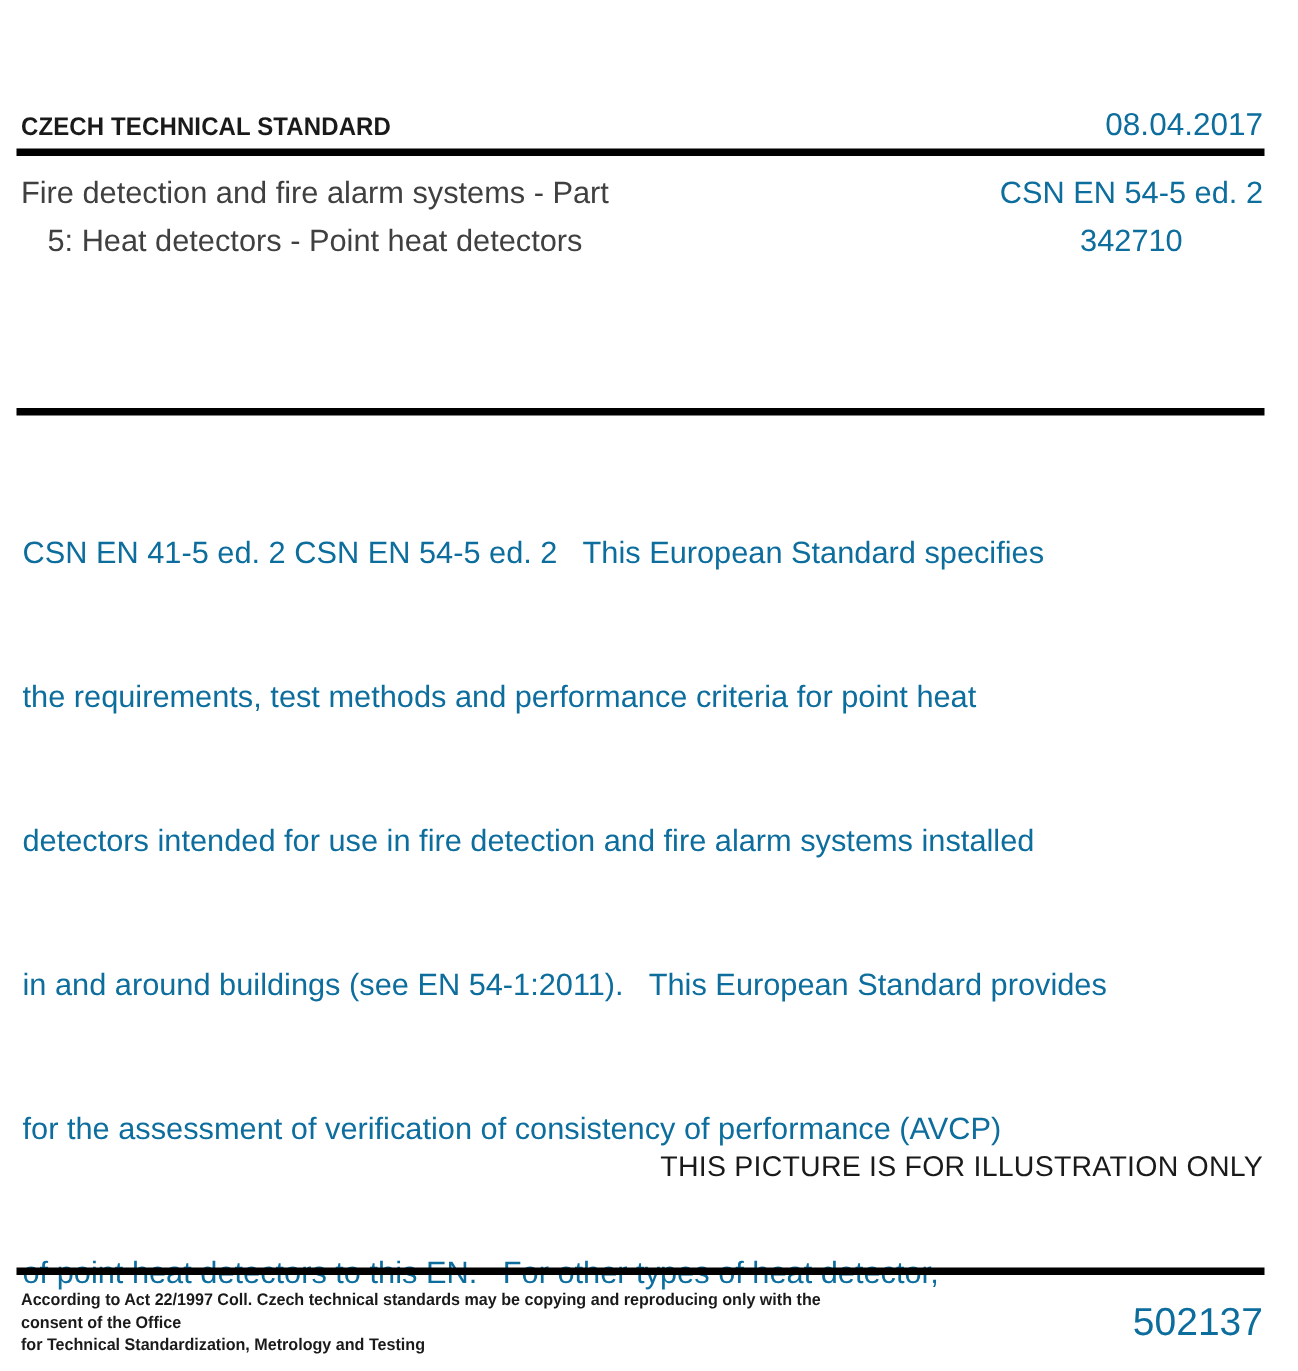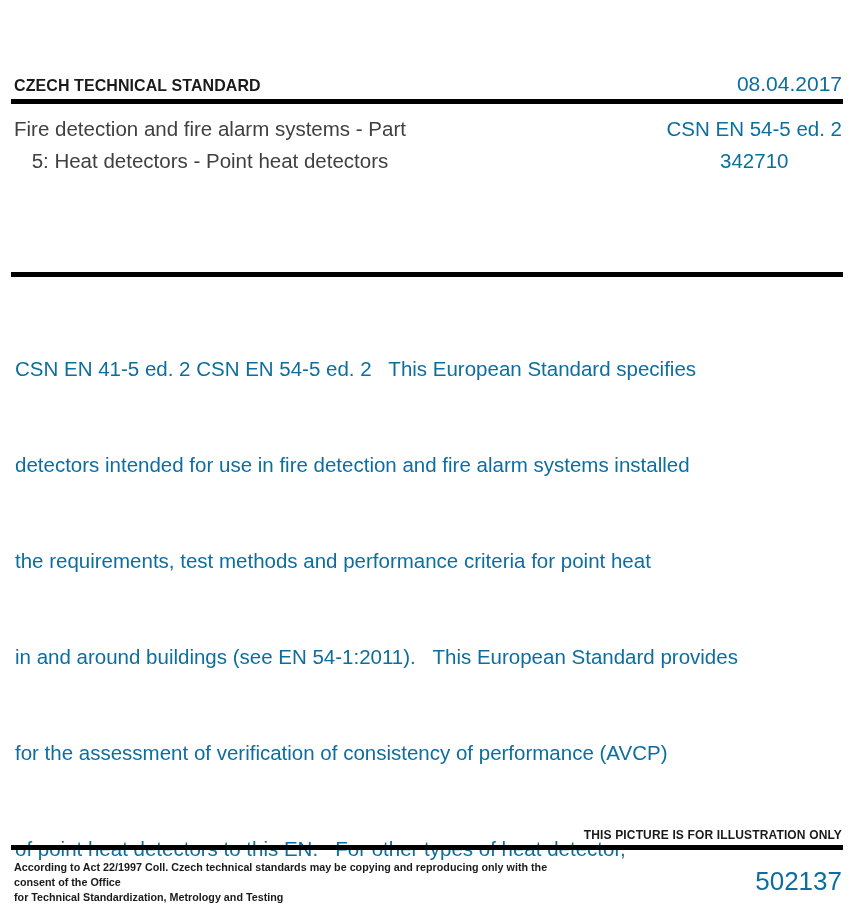--- a/index.html
+++ b/index.html
@@ -119,26 +119,26 @@
     line-height: 30px;
     letter-spacing: 1px;
     transform: rotate(-1.2deg);
     white-space: pre;
     overflow: hidden;
   }
 
   
   .illus-note {
     position: absolute;
-    top: 828px;
+    top: 768px;
     left: 14px;
     width: 828px;
     text-align: right;
-    font-size: 12px;
-    font-weight: 700;
+    font-size: 19px;
+    font-weight: 400;
     letter-spacing: 0.15px;
     color: #1a1a1a;
   }
 
   
   .footer {
     position: absolute;
     top: 860px;
     left: 14px;
     width: 828px;
@@ -187,22 +187,22 @@
         <div>CSN EN 54-5 ed. 2</div>
         <div>342710</div>
       </div>
     </div>
   </div>
 
   <div class="rule rule-mid"></div>
 
   <div class="abstract">
     <span class="ln">CSN EN 41-5 ed. 2 CSN EN 54-5 ed. 2   This European Standard specifies</span>
+    <span class="ln">the requirements, test methods and performance criteria for point heat</span>
     <span class="ln">detectors intended for use in fire detection and fire alarm systems installed</span>
-    <span class="ln">the requirements, test methods and performance criteria for point heat</span>
     <span class="ln">in and around buildings (see EN 54-1:2011).   This European Standard provides</span>
     <span class="ln">for the assessment of verification of consistency of performance (AVCP)</span>
     <span class="ln">of point heat detectors to this EN.   For other types of heat detector,</span>
     
     
     
     
     
   </div>
 

